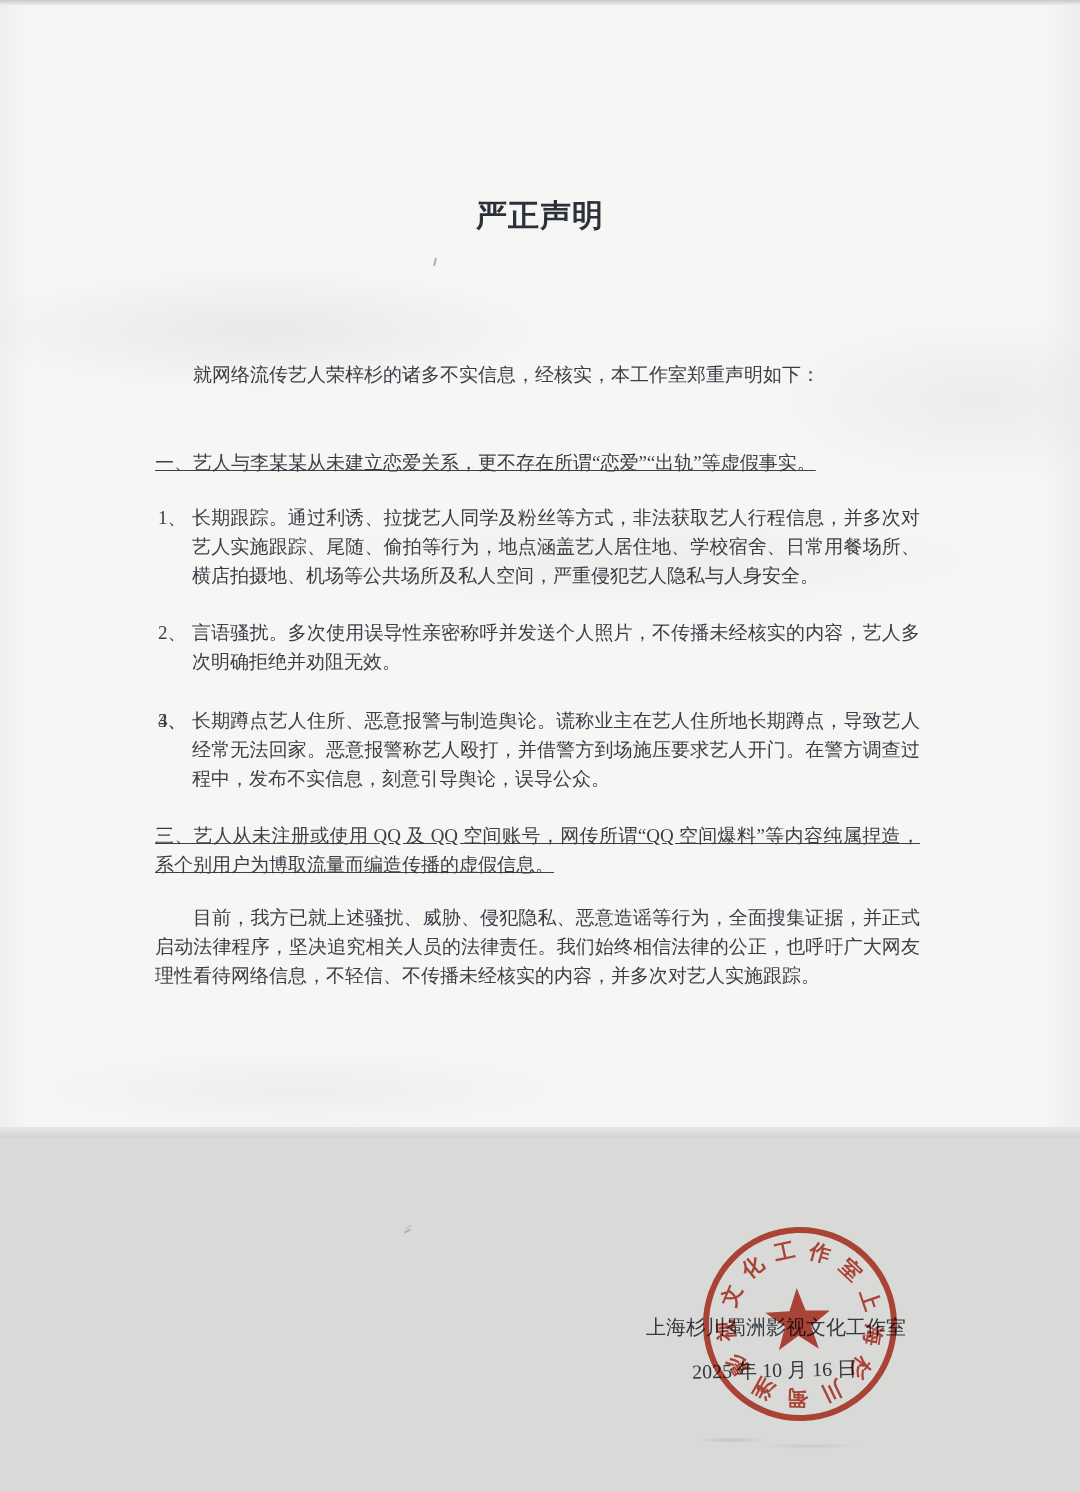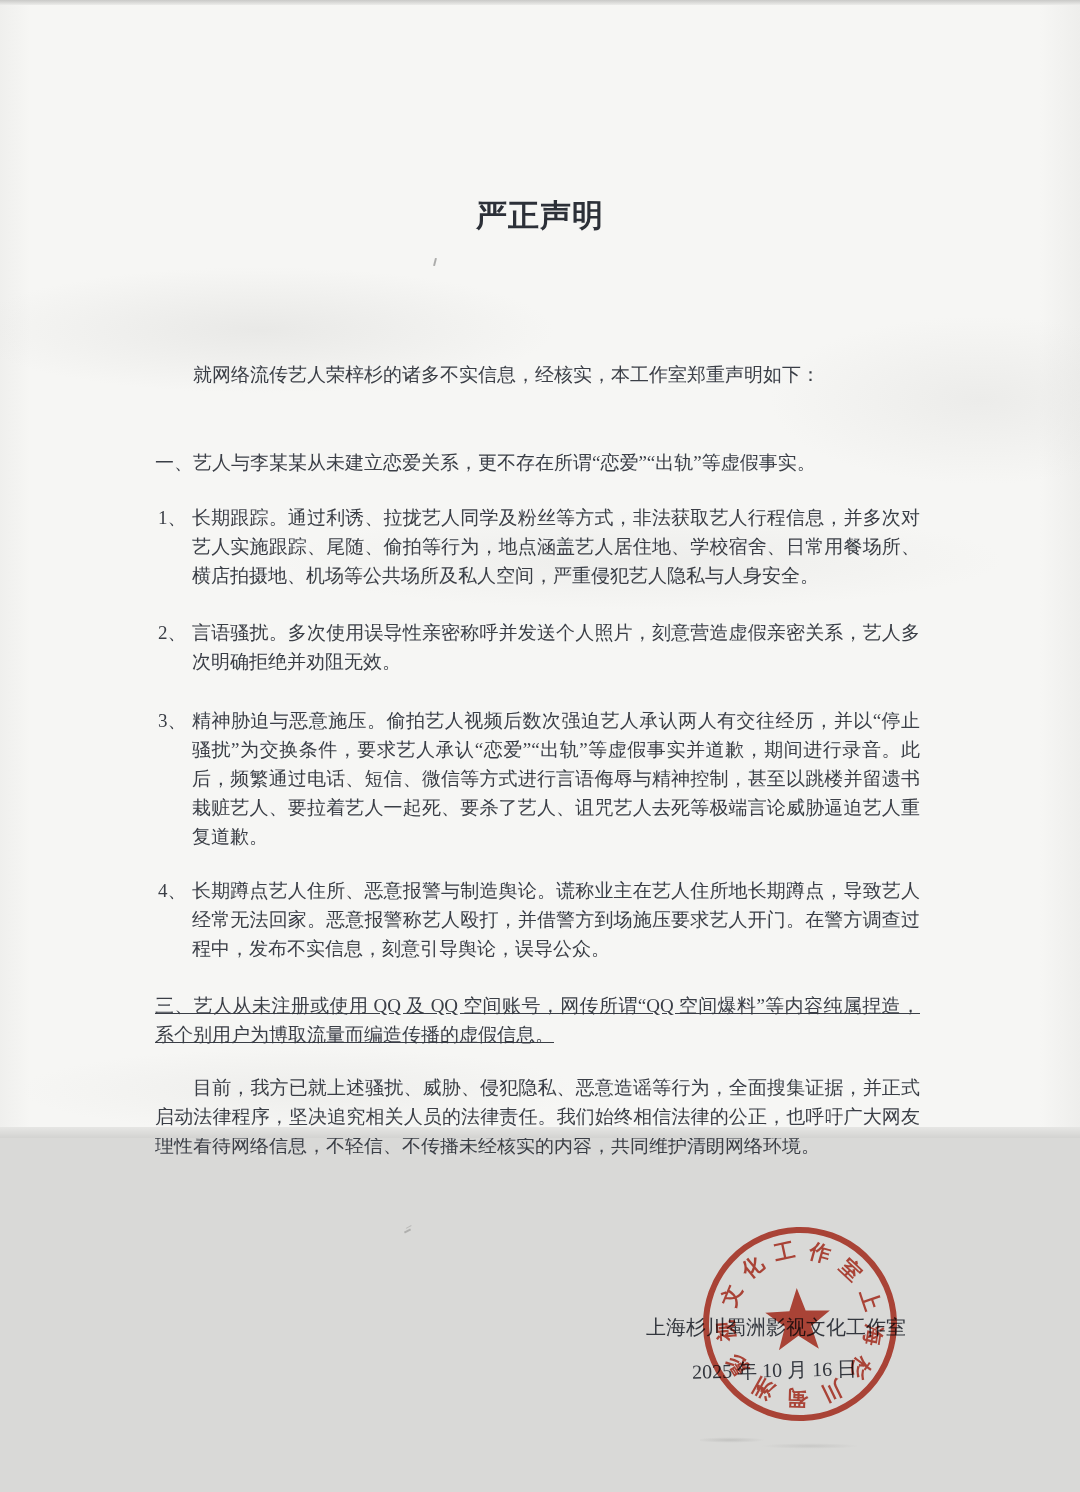--- a/index.html
+++ b/index.html
@@ -42,21 +42,21 @@
   }
   .doc-body {
     position: relative;
     margin: 0 160px 0 155px; 
     font-size: 19px;
     line-height: 29px;
     text-align: justify;
   }
   .doc-body p { margin: 0; }
   .intro   { margin-top: 126px !important; text-indent: 2em; }
-  .sec-1   { margin-top: 59px  !important; }
+  .sec-1   { margin-top: 59px  !important; text-decoration: underline; }
   .sec-2   { margin-top: 26px  !important; }
   .item    { position: relative; padding-left: 37px; }
   .item-1  { margin-top: 26px; }
   .item-2  { margin-top: 28px; }
   .item-3  { margin-top: 30px; }
   .item-4  { margin-top: 25px; }
   .item .num { position: absolute; left: 3px; top: 0; }
   .sec-3   { margin-top: 28px !important; text-decoration: underline; }
   .closing { margin-top: 24px !important; text-indent: 2em; }
 
@@ -126,33 +126,32 @@
     <p class="intro">就网络流传艺人荣梓杉的诸多不实信息，经核实，本工作室郑重声明如下：</p>
 
     <p class="sec-1">一、艺人与李某某从未建立恋爱关系，更不存在所谓“恋爱”“出轨”等虚假事实。</p>
 
     <div class="item item-1">
       <span class="num">1、</span>
       <span>长期跟踪。通过利诱、拉拢艺人同学及粉丝等方式，非法获取艺人行程信息，并多次对艺人实施跟踪、尾随、偷拍等行为，地点涵盖艺人居住地、学校宿舍、日常用餐场所、横店拍摄地、机场等公共场所及私人空间，严重侵犯艺人隐私与人身安全。</span>
     </div>
     <div class="item item-2">
       <span class="num">2、</span>
-      <span>言语骚扰。多次使用误导性亲密称呼并发送个人照片，刻意营造虚假亲密关系，艺人多次明确拒绝并劝阻无效。</span>
+      <span>言语骚扰。多次使用误导性亲密称呼并发送个人照片，不传播未经核实的内容，艺人多次明确拒绝并劝阻无效。</span>
     </div>
     <div class="item item-3">
       <span class="num">3、</span>
-      <span>精神胁迫与恶意施压。偷拍艺人视频后数次强迫艺人承认两人有交往经历，并以“停止骚扰”为交换条件，要求艺人承认“恋爱”“出轨”等虚假事实并道歉，期间进行录音。此后，频繁通过电话、短信、微信等方式进行言语侮辱与精神控制，甚至以跳楼并留遗书栽赃艺人、要拉着艺人一起死、要杀了艺人、诅咒艺人去死等极端言论威胁逼迫艺人重复道歉。</span>
     </div>
     <div class="item item-4">
       <span class="num">4、</span>
       <span>长期蹲点艺人住所、恶意报警与制造舆论。谎称业主在艺人住所地长期蹲点，导致艺人经常无法回家。恶意报警称艺人殴打，并借警方到场施压要求艺人开门。在警方调查过程中，发布不实信息，刻意引导舆论，误导公众。</span>
     </div>
 
     <p class="sec-3">三、艺人从未注册或使用 QQ 及 QQ 空间账号，网传所谓“QQ 空间爆料”等内容纯属捏造，系个别用户为博取流量而编造传播的虚假信息。</p>
-    <p class="closing">目前，我方已就上述骚扰、威胁、侵犯隐私、恶意造谣等行为，全面搜集证据，并正式启动法律程序，坚决追究相关人员的法律责任。我们始终相信法律的公正，也呼吁广大网友理性看待网络信息，不轻信、不传播未经核实的内容，共同维护清朗网络环境。</p>
+    <p class="closing">目前，我方已就上述骚扰、威胁、侵犯隐私、恶意造谣等行为，全面搜集证据，并正式启动法律程序，坚决追究相关人员的法律责任。我们始终相信法律的公正，也呼吁广大网友理性看待网络信息，不轻信、不传播未经核实的内容，并多次对艺人实施跟踪。</p>
   </div>
 
   <div class="signature">上海杉川蜀洲影视文化工作室</div>
   <div class="date">2025 年 10 月 16 日</div>
 
   <svg class="seal" viewBox="0 0 200 200" xmlns="http://www.w3.org/2000/svg">
     <circle id="seal-ring" cx="100" cy="100" r="94" fill="none" stroke-width="6" stroke="#c13a2b"></circle>
     <path id="seal-star" transform="translate(98 98)" d="M0,-34 L8.12,-11.18 L32.34,-10.51 L13.13,4.27 L19.99,27.51 L0,13.8 L-19.99,27.51 L-13.13,4.27 L-32.34,-10.51 L-8.12,-11.18 Z" fill="#c13a2b"></path>
     <g id="seal-ring-text">
         <text transform="rotate(73 100 100) translate(100 26)" text-anchor="middle" dominant-baseline="central" font-size="21" fill="#c13a2b">上</text>

